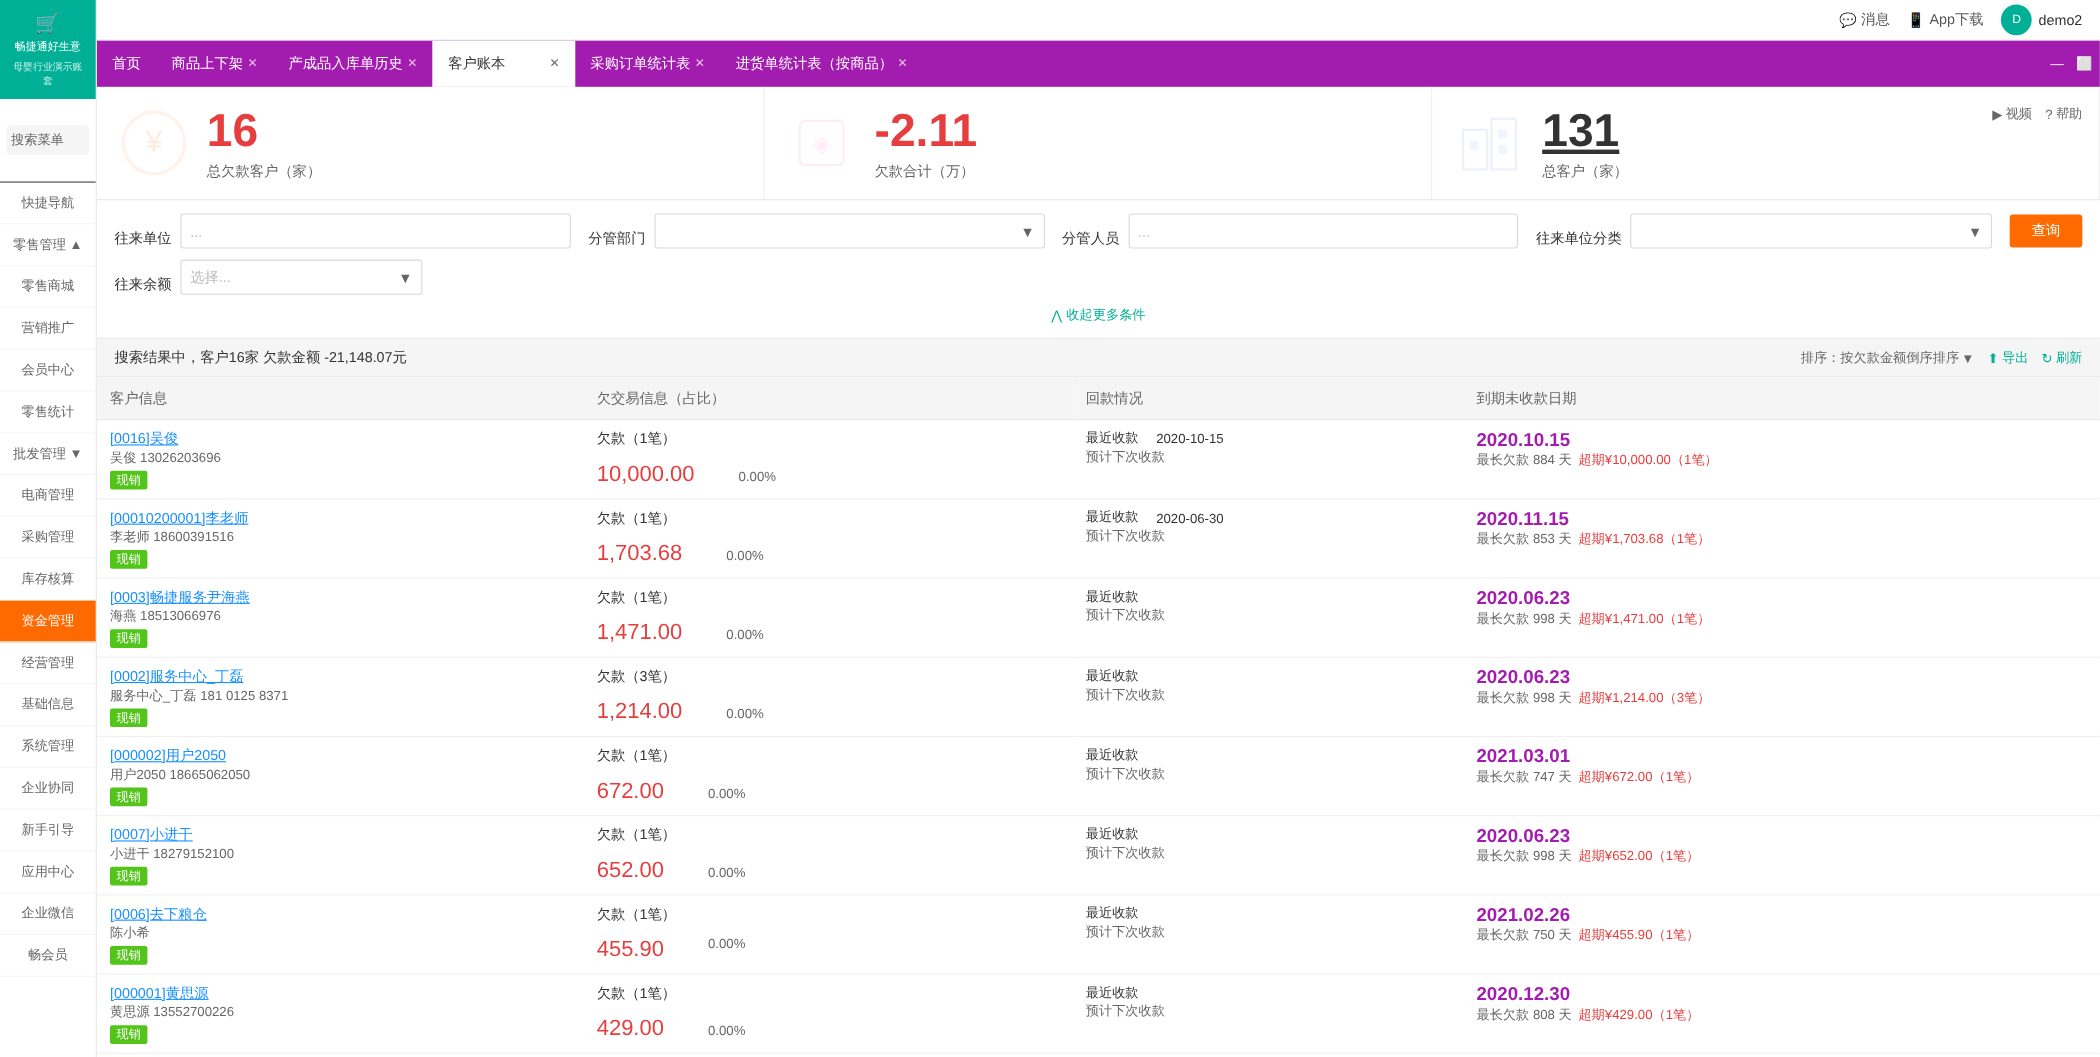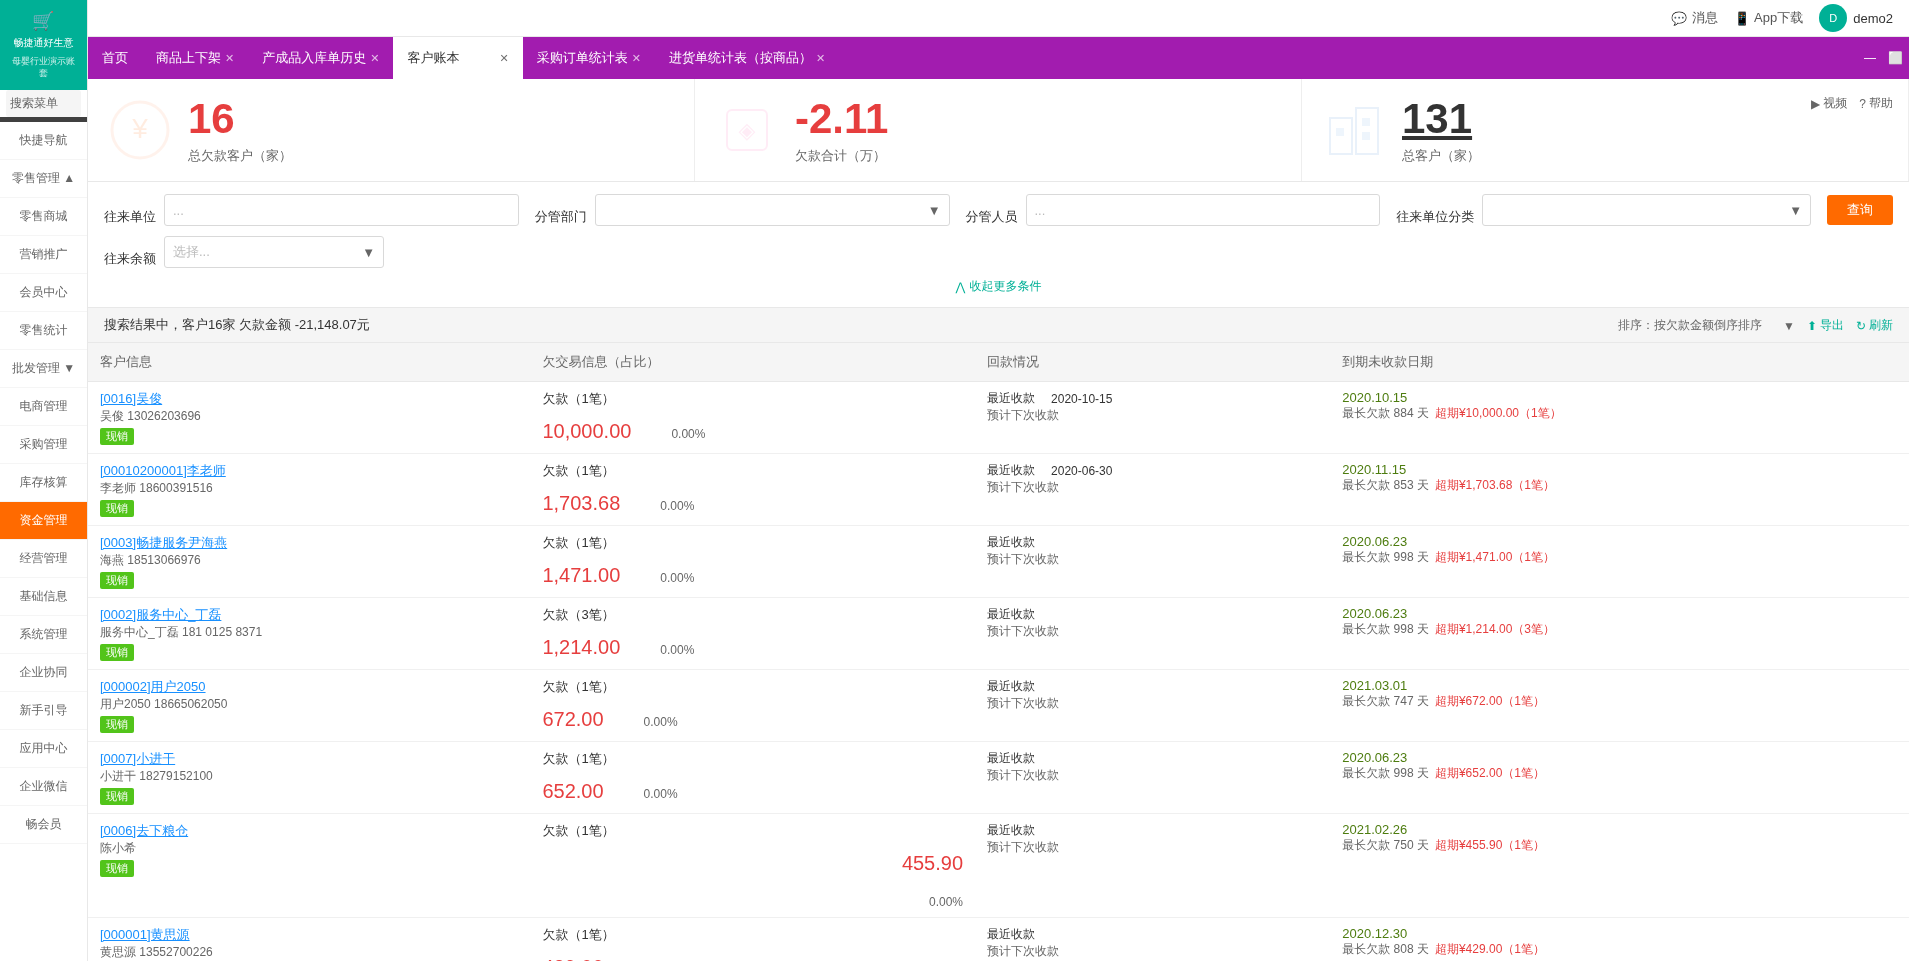--- a/index.html
+++ b/index.html
@@ -2,21 +2,21 @@
 <html><head>
   <meta charset="utf-8">
   <style>
     * { margin: 0; padding: 0; box-sizing: border-box; }
     body { font-family: "Microsoft YaHei", Arial, sans-serif; font-size: 13px; background: #f5f5f5; color: #333; display: flex; height: 961px; overflow: hidden; }
 
     
     .sidebar { width: 88px; background: #fff; border-right: 1px solid #e8e8e8; display: flex; flex-direction: column; flex-shrink: 0; }
     .sidebar-logo { background: #00b096; padding: 10px 8px; text-align: center; color: white; font-size: 11px; line-height: 1.3; }
     .sidebar-logo .logo-icon { font-size: 18px; }
-    .sidebar-search { padding: 0 6px; border-bottom: 5px solid #404040; }
+    .sidebar-search { padding: 24px 6px; border-bottom: 1px solid #404040; }
     .sidebar-search-btn { width: 100%; background: #f5f5f5; border: none; padding: 5px 4px; border-radius: 3px; font-size: 12px; color: #666; cursor: pointer; text-align: left; }
     .sidebar-item { padding: 10px 6px; text-align: center; cursor: pointer; font-size: 12px; color: #666; border-bottom: 1px solid #f5f5f5; }
     .sidebar-item.active { background: #ff6a00; color: white; }
 
     
     .main { flex: 1; display: flex; flex-direction: column; overflow: hidden; }
 
     
     .navbar { background: #a21caf; display: flex; align-items: center; height: 42px; padding: 0; flex-shrink: 0; }
     .nav-tab { padding: 0 14px; height: 42px; line-height: 42px; color: white; font-size: 13px; cursor: pointer; display: flex; align-items: center; gap: 4px; white-space: nowrap; }
@@ -46,38 +46,38 @@
     .filter-input { flex: 1; border: 1px solid #d9d9d9; border-radius: 3px; padding: 5px 8px; font-size: 13px; color: #666; background: #fff; display: flex; align-items: center; justify-content: space-between; cursor: pointer; min-height: 32px; }
     .filter-select { flex: 1; border: 1px solid #d9d9d9; border-radius: 3px; padding: 5px 8px; font-size: 13px; color: #666; background: #fff; display: flex; align-items: center; justify-content: space-between; cursor: pointer; min-height: 32px; }
     .filter-btn { background: #ff6a00; color: white; border: none; padding: 6px 20px; border-radius: 3px; font-size: 13px; cursor: pointer; }
     .collapse-row { display: flex; justify-content: center; }
     .collapse-btn { color: #00b096; font-size: 12px; cursor: pointer; display: flex; align-items: center; gap: 4px; }
 
     
     .results-bar { background: #f5f5f5; padding: 8px 16px; display: flex; align-items: flex-end; justify-content: space-between; flex-shrink: 0; border-bottom: 1px solid #e8e8e8; }
     .results-text { font-size: 13px; color: #333; }
     .results-actions { display: flex; align-items: center; gap: 12px; font-size: 12px; color: #666; }
-    .sort-select { display: flex; align-items: center; gap: 21px; cursor: pointer; }
+    .sort-select { display: flex; align-items: center; gap: 2px; cursor: pointer; }
 
     
     .table-container { flex: 1; overflow-y: auto; background: #fff; }
     table { width: 100%; border-collapse: collapse; }
     thead tr { background: #f5f5f5; }
     th { padding: 10px 12px; text-align: left; font-size: 13px; color: #666; font-weight: normal; border-bottom: 1px solid #e8e8e8; }
     tbody tr { border-bottom: 1px solid #f0f0f0; }
     td { padding: 8px 12px; font-size: 13px; vertical-align: top; }
     .customer-name { color: #1890ff; text-decoration: underline; cursor: pointer; font-size: 13px; }
     .customer-phone { color: #666; font-size: 12px; }
     .tag { display: inline-block; background: #52c41a; color: white; font-size: 11px; padding: 1px 6px; border-radius: 2px; margin-top: 3px; }
     .debt-count { color: #333; font-size: 13px; }
     .debt-amount { color: #e63e3e; font-size: 20px; font-weight: 500; margin-top: 12px; }
     .debt-percent { color: #666; font-size: 12px; margin-left: 20px; }
     .recent-date { color: #333; font-size: 12px; }
     .predict-label { color: #666; font-size: 12px; }
-    .due-date { color: #4d7c0f; font-size: 13px; }
+    .due-date { color: #a21caf; font-size: 17px; font-weight: bold; }
     .overdue-link { color: #e63e3e; font-size: 12px; cursor: pointer; }
     .overdue-days { color: #666; font-size: 12px; }
 
     
     ::-webkit-scrollbar { width: 6px; }
     ::-webkit-scrollbar-track { background: #f1f1f1; }
     ::-webkit-scrollbar-thumb { background: #ccc; border-radius: 3px; }
 
     .top-header { background: #fff; padding: 6px 16px; display: flex; align-items: center; justify-content: space-between; border-bottom: 1px solid #e8e8e8; flex-shrink: 0; }
   </style>
@@ -509,21 +509,21 @@
     </td>
   </tr>
           <tr style="border-bottom: 1px solid rgb(240, 240, 240);">
     <td>
       <div class="customer-name">[0006]去下粮仓</div>
       <div class="customer-phone">陈小希</div>
       <span class="tag">现销</span>
     </td>
     <td>
       <div class="debt-count">欠款（1笔）</div>
-      <div style="display:flex;align-items:flex-end;gap:20px;flex-direction:column;">
+      <div style="display:flex;align-items:center;gap:20px;">
         <span class="debt-amount">455.90</span>
         <span class="debt-percent">0.00%</span>
       </div>
     </td>
     <td>
       <div style="display:flex;gap:16px;align-items:center;">
         <span class="recent-date">最近收款</span>
         <span class="recent-date"></span>
       </div>
       <div>

